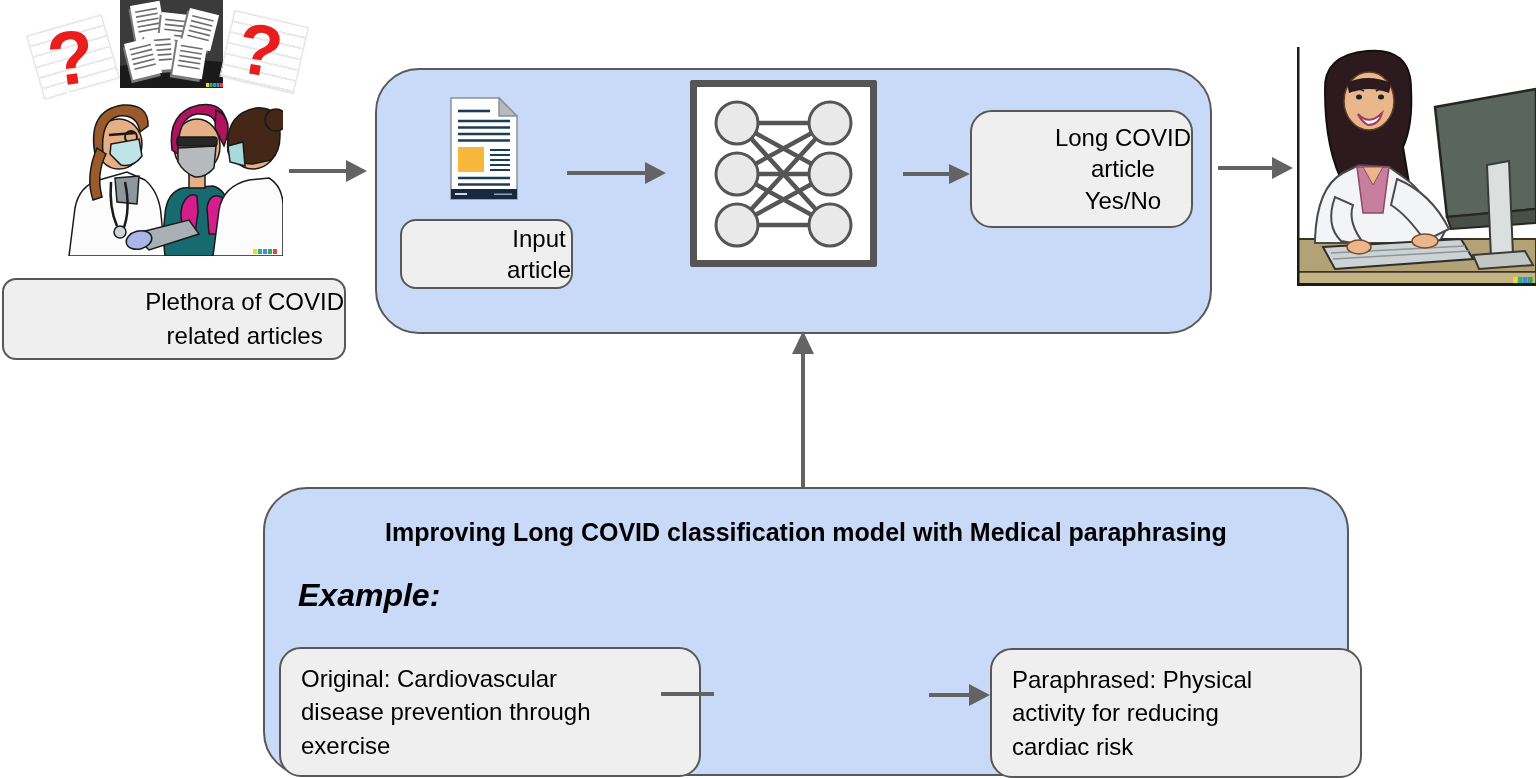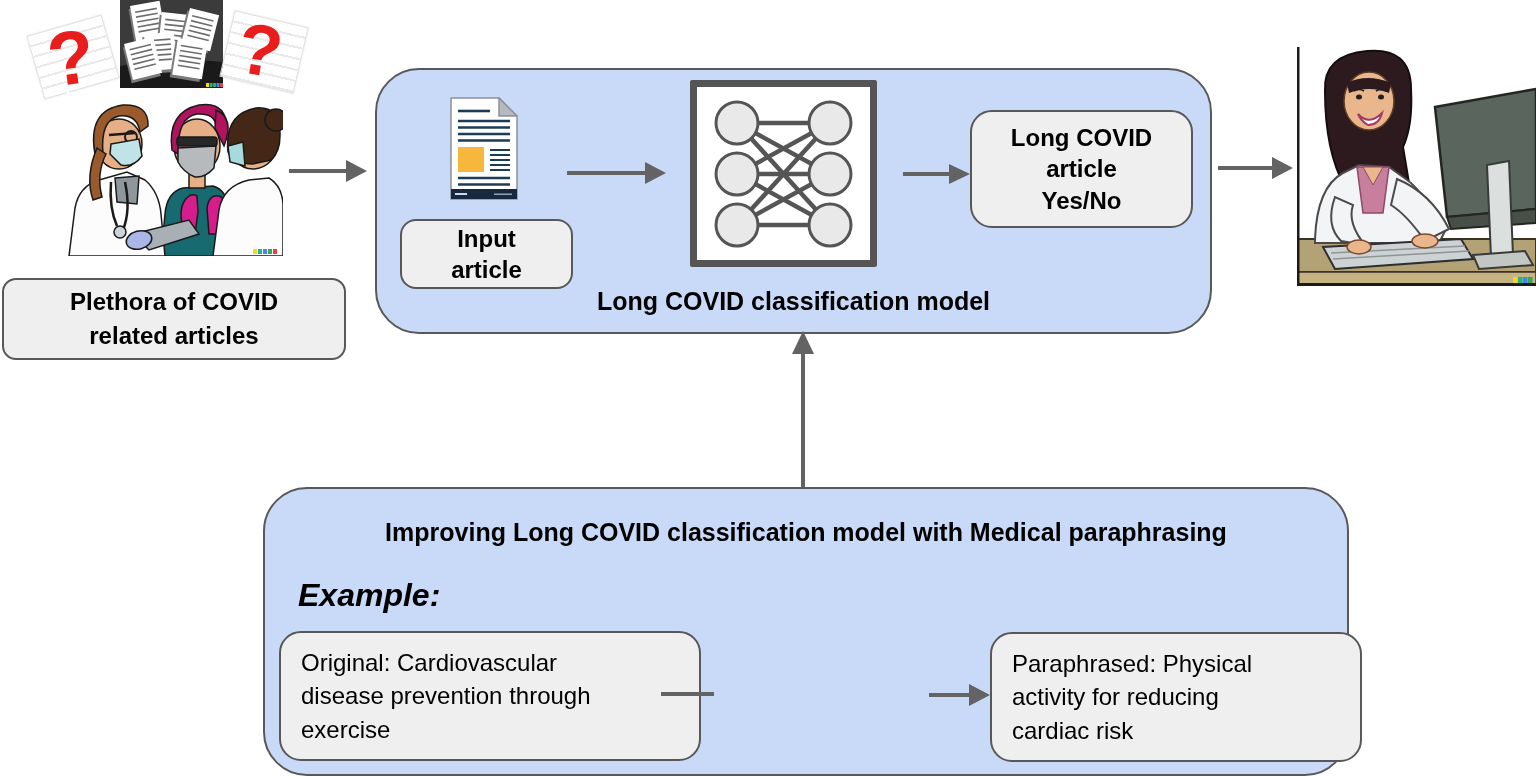--- a/index.html
+++ b/index.html
@@ -1,25 +1,25 @@
 <!DOCTYPE html>
 <html><head>
 <meta charset="utf-8">
 <style>
   html,body{margin:0;padding:0;background:#ffffff;}
   .canvas{position:relative;width:1536px;height:778px;background:#ffffff;
           font-family:"Liberation Sans",sans-serif;color:#000;overflow:hidden;}
   .abs{position:absolute;}
   .panel{position:absolute;background:#c9daf8;border:2.5px solid #595959;border-radius:44px;}
   .label-box{position:absolute;background:#efefef;border:2.5px solid #585858;border-radius:16px;
-             display:flex;align-items:center;justify-content:center;text-align:center;
-             font-weight:bold;font-size:24px;line-height:1.3;}
+             display:flex;align-items:center;justify-content:flex-end;text-align:center;
+             font-weight:normal;font-size:24px;line-height:1.3;}
   .label-box span{white-space:pre-line;}
   .text-left{justify-content:flex-start;text-align:left;font-weight:normal;
-             padding:0 16px 0 20px;line-height:1.4;border-radius:22px;}
+             padding:0 16px 0 20px;line-height:1.4;border-radius:22px;margin-top:16px;}
   .model-box{background:#ffffff;border-radius:20px;}
   .panel-caption,.panel-title{position:absolute;left:0;right:0;text-align:center;
              font-weight:bold;font-size:25px;line-height:1.2;}
   .example-label{position:absolute;font-weight:bold;font-size:32px;font-style:italic;}
   .connector{position:absolute;height:4px;background:#636363;}
   .arrow{position:absolute;overflow:visible;}
   .arrow line{stroke:#636363;stroke-width:4;}
   .arrow polygon{fill:#636363;}
   .qmark{position:absolute;color:#ea1d1d;font-weight:bold;line-height:1;}
   .sheet{position:absolute;background:
@@ -241,21 +241,20 @@
       <line x1="0" y1="15" x2="48" y2="15"></line>
         <polygon points="46,5 67,15 46,25"></polygon>
     </svg>
 
     <div class="label-box" style="left:593px;top:40px;width:219px;height:114px;border-radius:22px;">
       <span>Long COVID
 article
 Yes/No</span>
     </div>
 
-    <div class="panel-caption" style="top:216px;">Long COVID classification model</div>
   </div>
 
   <svg class="arrow" style="left:1218px;top:153px;" width="76" height="30">
     <line x1="0" y1="15" x2="56" y2="15"></line>
       <polygon points="54,4 75,15 54,26"></polygon>
   </svg>
 
   <svg class="abs" style="left:1297px;top:47px;" width="239" height="241" viewBox="0 0 239 241">
     <rect width="239" height="241" fill="#ffffff"></rect>
     <rect x="1" y="192" width="238" height="33" fill="#b2a276" stroke="#3c3423" stroke-width="2"></rect>

